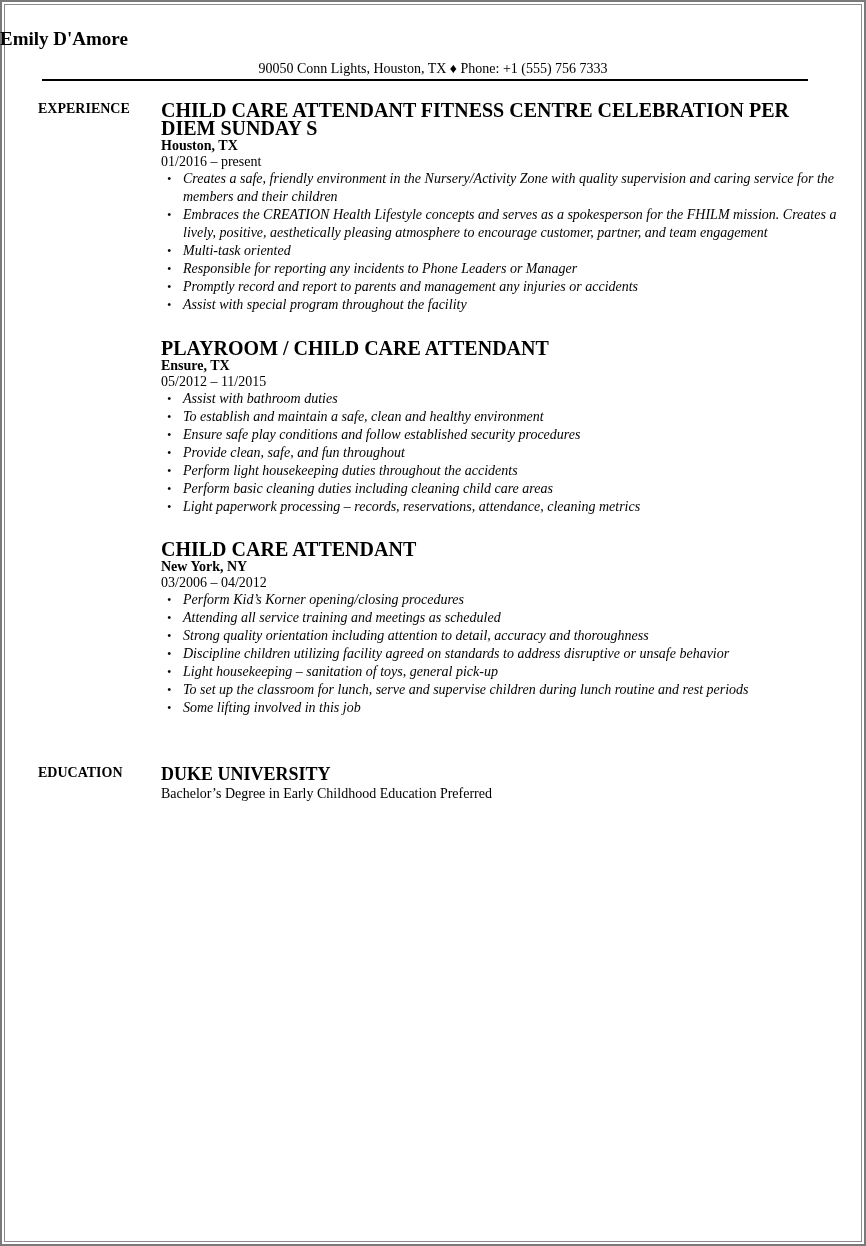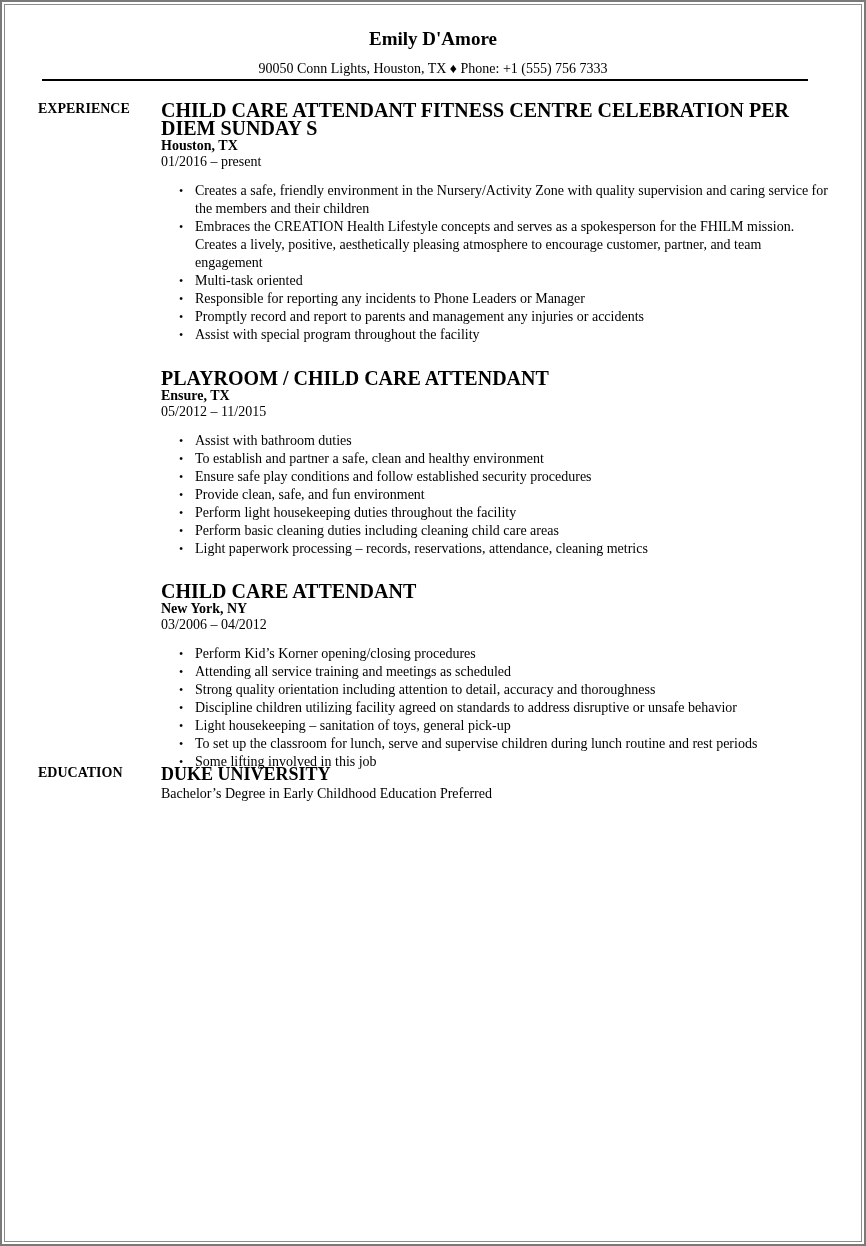--- a/index.html
+++ b/index.html
@@ -11,40 +11,40 @@
     .frame-outer {
       position: absolute; left: 0; top: 0; width: 862px; height: 1242px;
       border: 2px solid #7a7a7a;
     }
     .frame-inner {
       position: absolute; left: 4px; top: 4px; width: 856px; height: 1236px;
       border: 1px solid #8c8c8c;
     }
     .header { position: absolute; left: 0; top: 0; width: 866px; }
     .name {
-      position: absolute; top: 28px; left: 0; width: 866px; text-align: center;
+      position: absolute; top: 28px; left: 0; width: 866px; text-align: left;
       font-size: 19px; font-weight: bold; letter-spacing: 0px;
     }
     .contact {
       position: absolute; top: 61px; left: 0; width: 866px; text-align: center;
       font-size: 14px; font-weight: normal;
     }
     .rule {
       position: absolute; top: 79px; left: 42px; width: 766px; height: 2px; background: #000;
     }
     .section-label {
       position: absolute; left: 38px; font-size: 14px; font-weight: bold;
     }
     .section-body { position: absolute; left: 161px; width: 680px; }
     .job { margin: 0; padding: 0; }
     .job-title { font-size: 20px; font-weight: bold; line-height: 18px; }
     .job-loc { font-size: 14px; font-weight: bold; line-height: 17px; }
     .job-dates { font-size: 14px; line-height: 16px; }
     ul.bullets {
-      list-style: none; margin: 12px; padding: 0 0 0 22px;
+      list-style: none; margin: 0; padding: 0 0 0 22px; font-style: italic;
     }
     ul.bullets li {
       position: relative; font-size: 14px; line-height: 18px;
     }
     ul.bullets li::before {
       content: "\2022"; position: absolute; left: -16px; top: 0; font-size: 12px;
     }
     .edu-school { font-size: 18px; font-weight: bold; line-height: 19px; }
     .edu-degree { font-size: 14px; font-weight: normal; line-height: 19px; }
   </style>
@@ -77,24 +77,24 @@
       <li>Assist with special program throughout the facility</li>
     </ul>
   </div>
 
   <div class="job" style="margin-top:25px;">
     <div class="job-title">PLAYROOM / CHILD CARE ATTENDANT</div>
     <div class="job-loc">Ensure, TX</div>
     <div class="job-dates">05/2012 – 11/2015</div>
     <ul class="bullets">
       <li>Assist with bathroom duties</li>
-      <li>To establish and partner a safe, clean and healthy environment</li>
+      <li>To establish and maintain a safe, clean and healthy environment</li>
       <li>Ensure safe play conditions and follow established security procedures</li>
-      <li>Provide clean, safe, and fun environment</li>
-      <li>Perform light housekeeping duties throughout the facility</li>
+      <li>Provide clean, safe, and fun throughout</li>
+      <li>Perform light housekeeping duties throughout the accidents</li>
       <li>Perform basic cleaning duties including cleaning child care areas</li>
       <li>Light paperwork processing – records, reservations, attendance, cleaning metrics</li>
     </ul>
   </div>
 
   <div class="job" style="margin-top:24px;">
     <div class="job-title">CHILD CARE ATTENDANT</div>
     <div class="job-loc">New York, NY</div>
     <div class="job-dates">03/2006 – 04/2012</div>
     <ul class="bullets">

